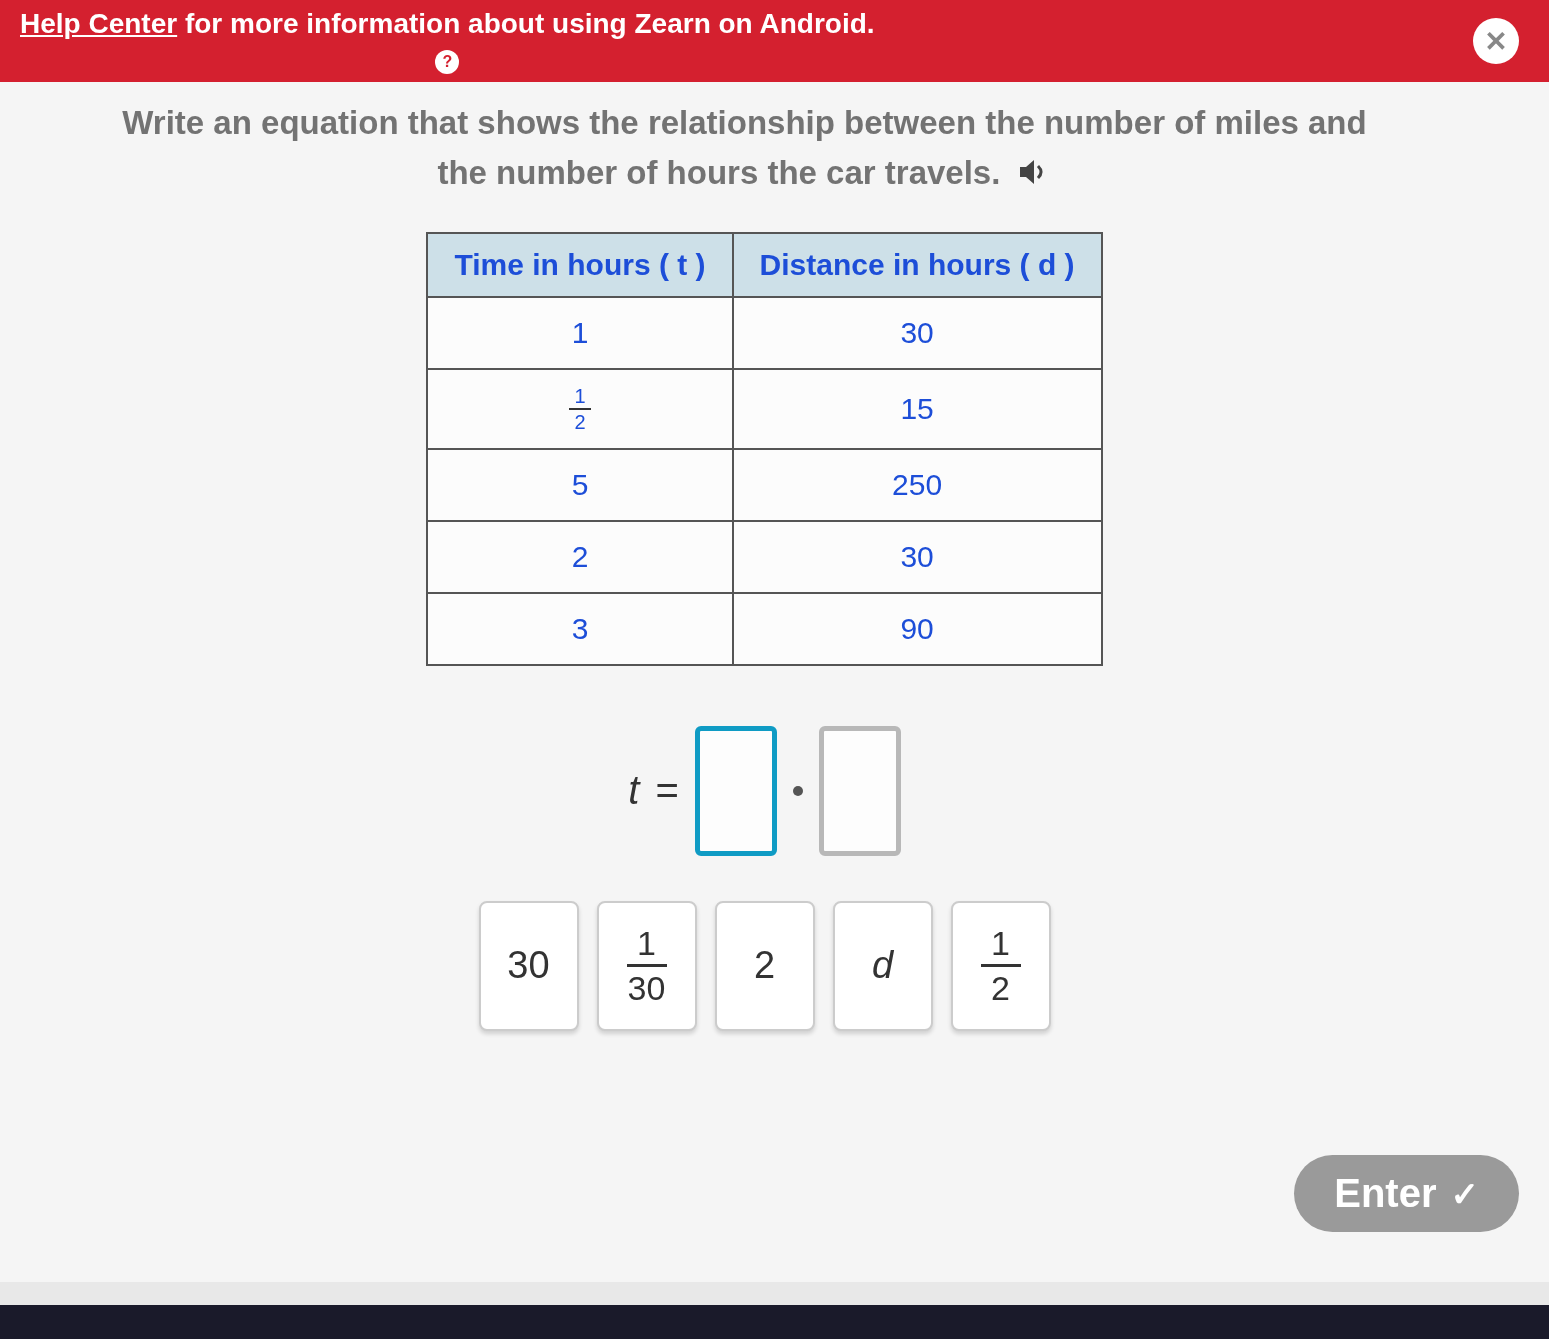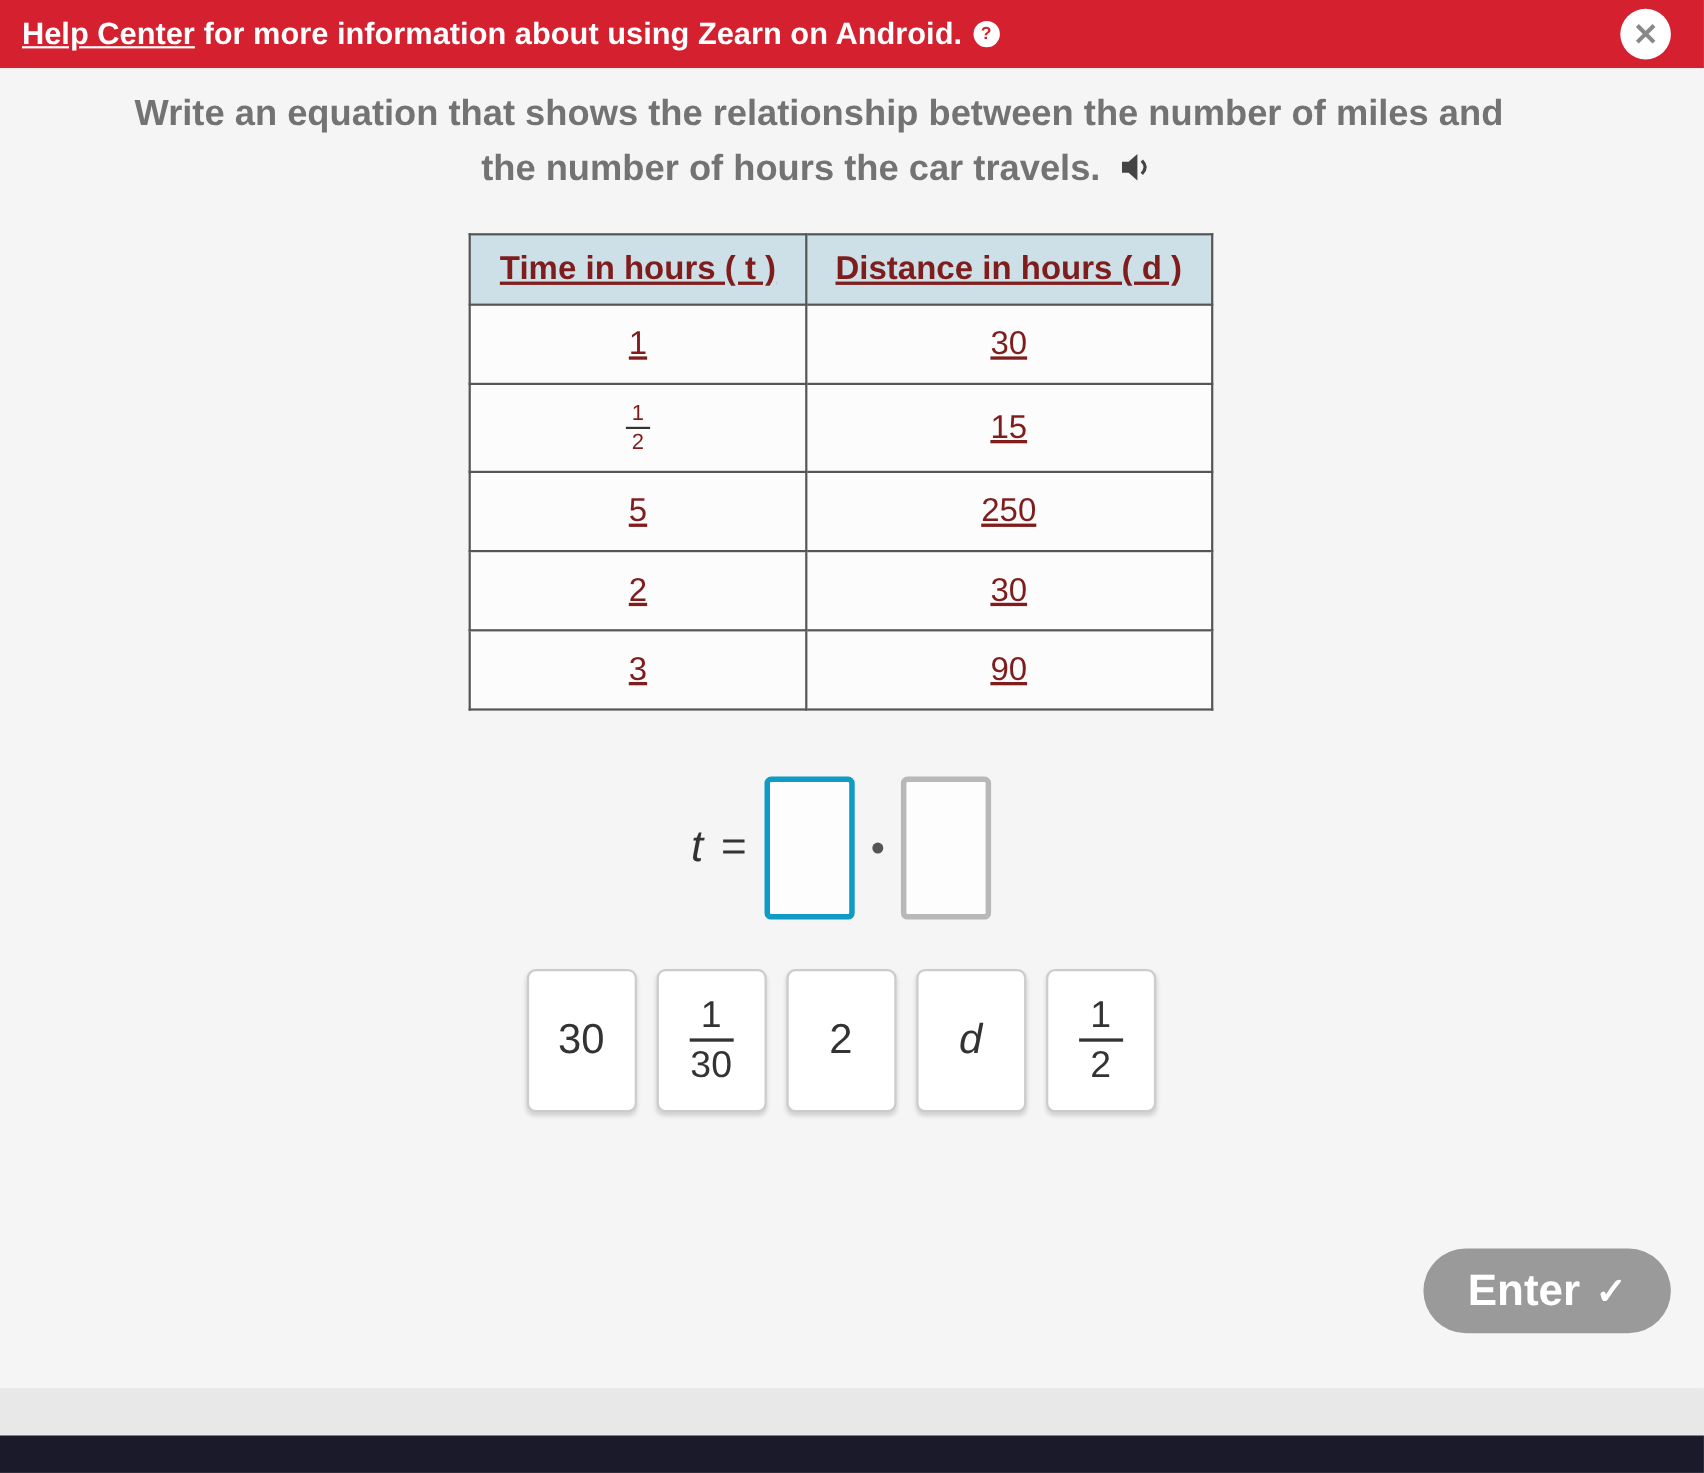--- a/index.html
+++ b/index.html
@@ -14,21 +14,21 @@
   .banner {
     background: #d4202f;
     color: #fff;
     padding: 8px 20px;
     font-size: 28px;
     font-weight: 600;
     display: flex;
     align-items: center;
     justify-content: space-between;
   }
-  .banner-text { display: flex; align-items: center; gap: 10px; }
+  .banner-text { display: flex; align-items: center; gap: 10px; flex-direction: column; }
   .banner-link {
     text-decoration: underline;
     color: #fff;
   }
   .help-icon {
     display: inline-flex;
     align-items: center;
     justify-content: center;
     width: 24px;
     height: 24px;
@@ -71,22 +71,21 @@
     margin-left: 8px;
   }
   .table-wrap {
     display: flex;
     justify-content: center;
     margin-top: 12px;
   }
   table {
     border-collapse: collapse;
     font-size: 30px;
-    color: #7f1d1d;
-    text-decoration: underline;
+    color: #1d4ed8;
   }
   th, td {
     border: 2px solid #555;
     text-align: center;
     vertical-align: middle;
   }
   th {
     background: #cde0e8;
     font-weight: 600;
     padding: 14px 26px;

